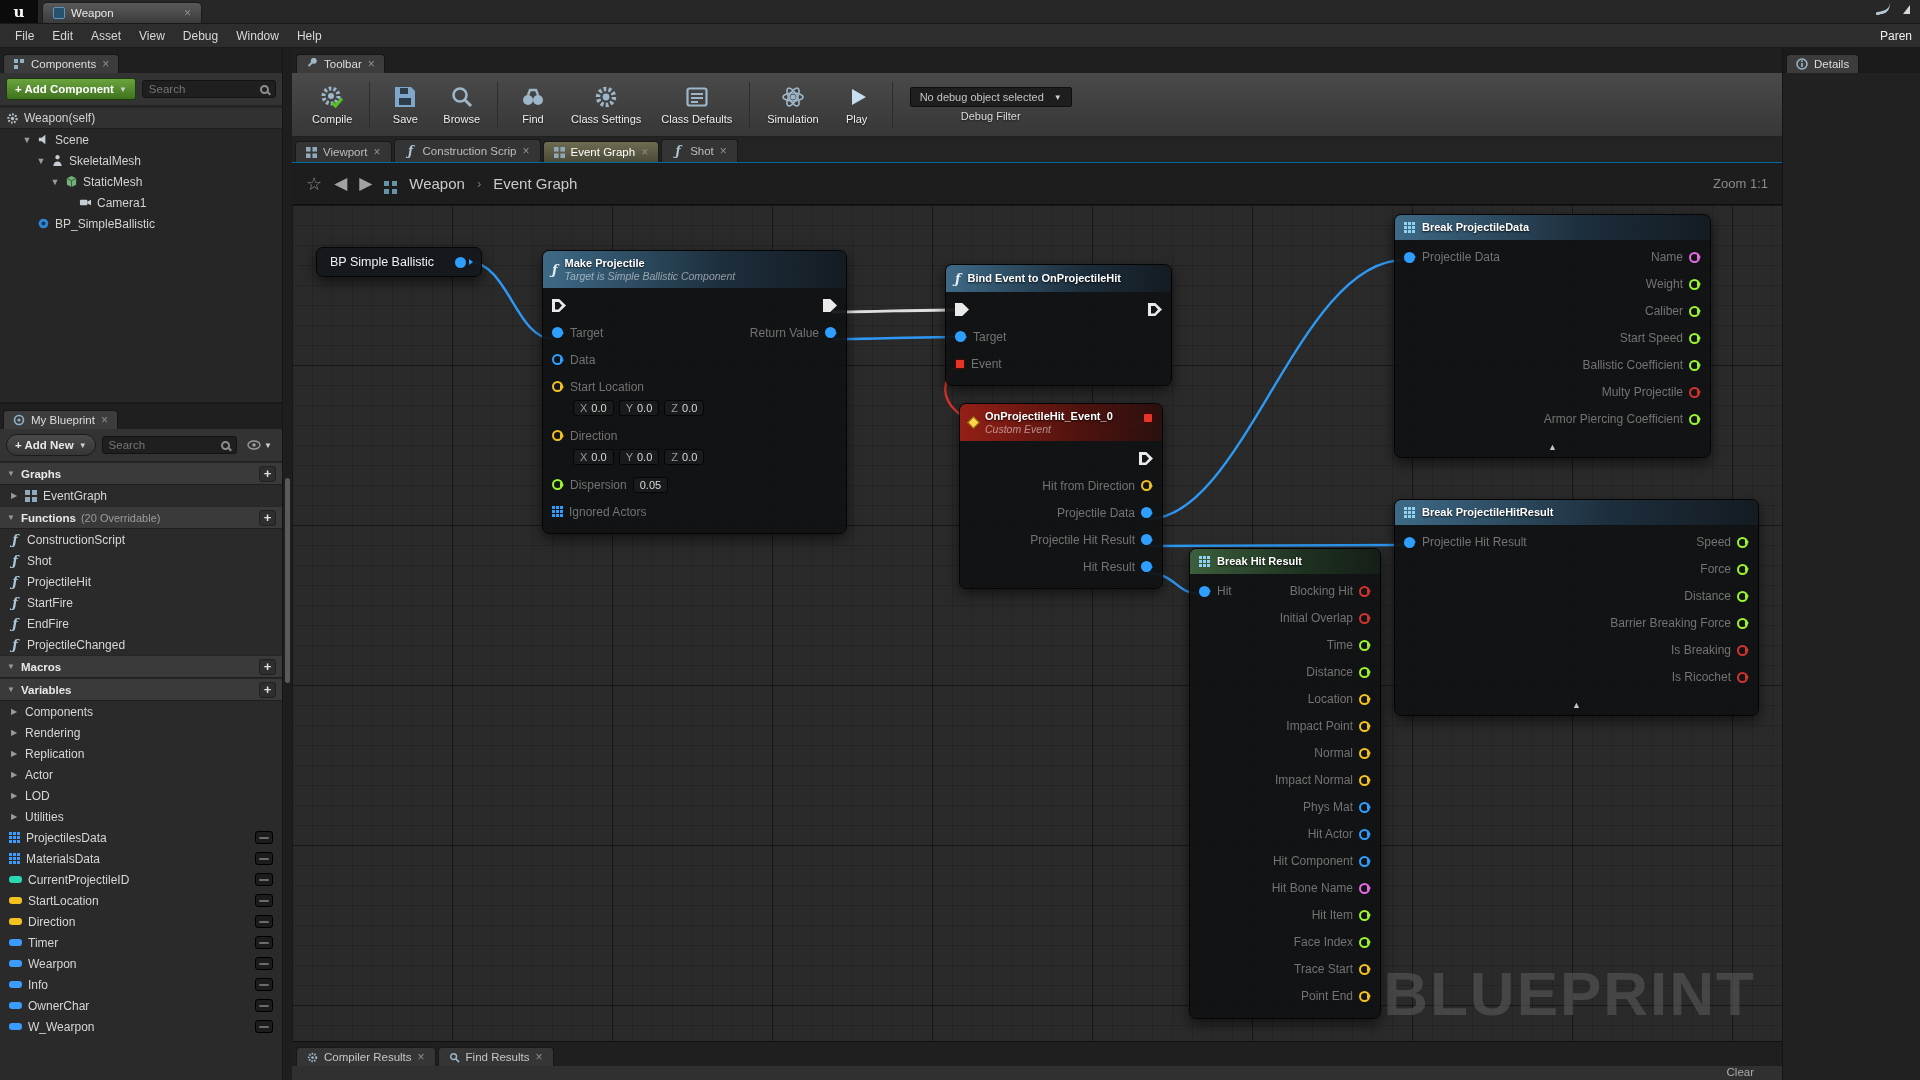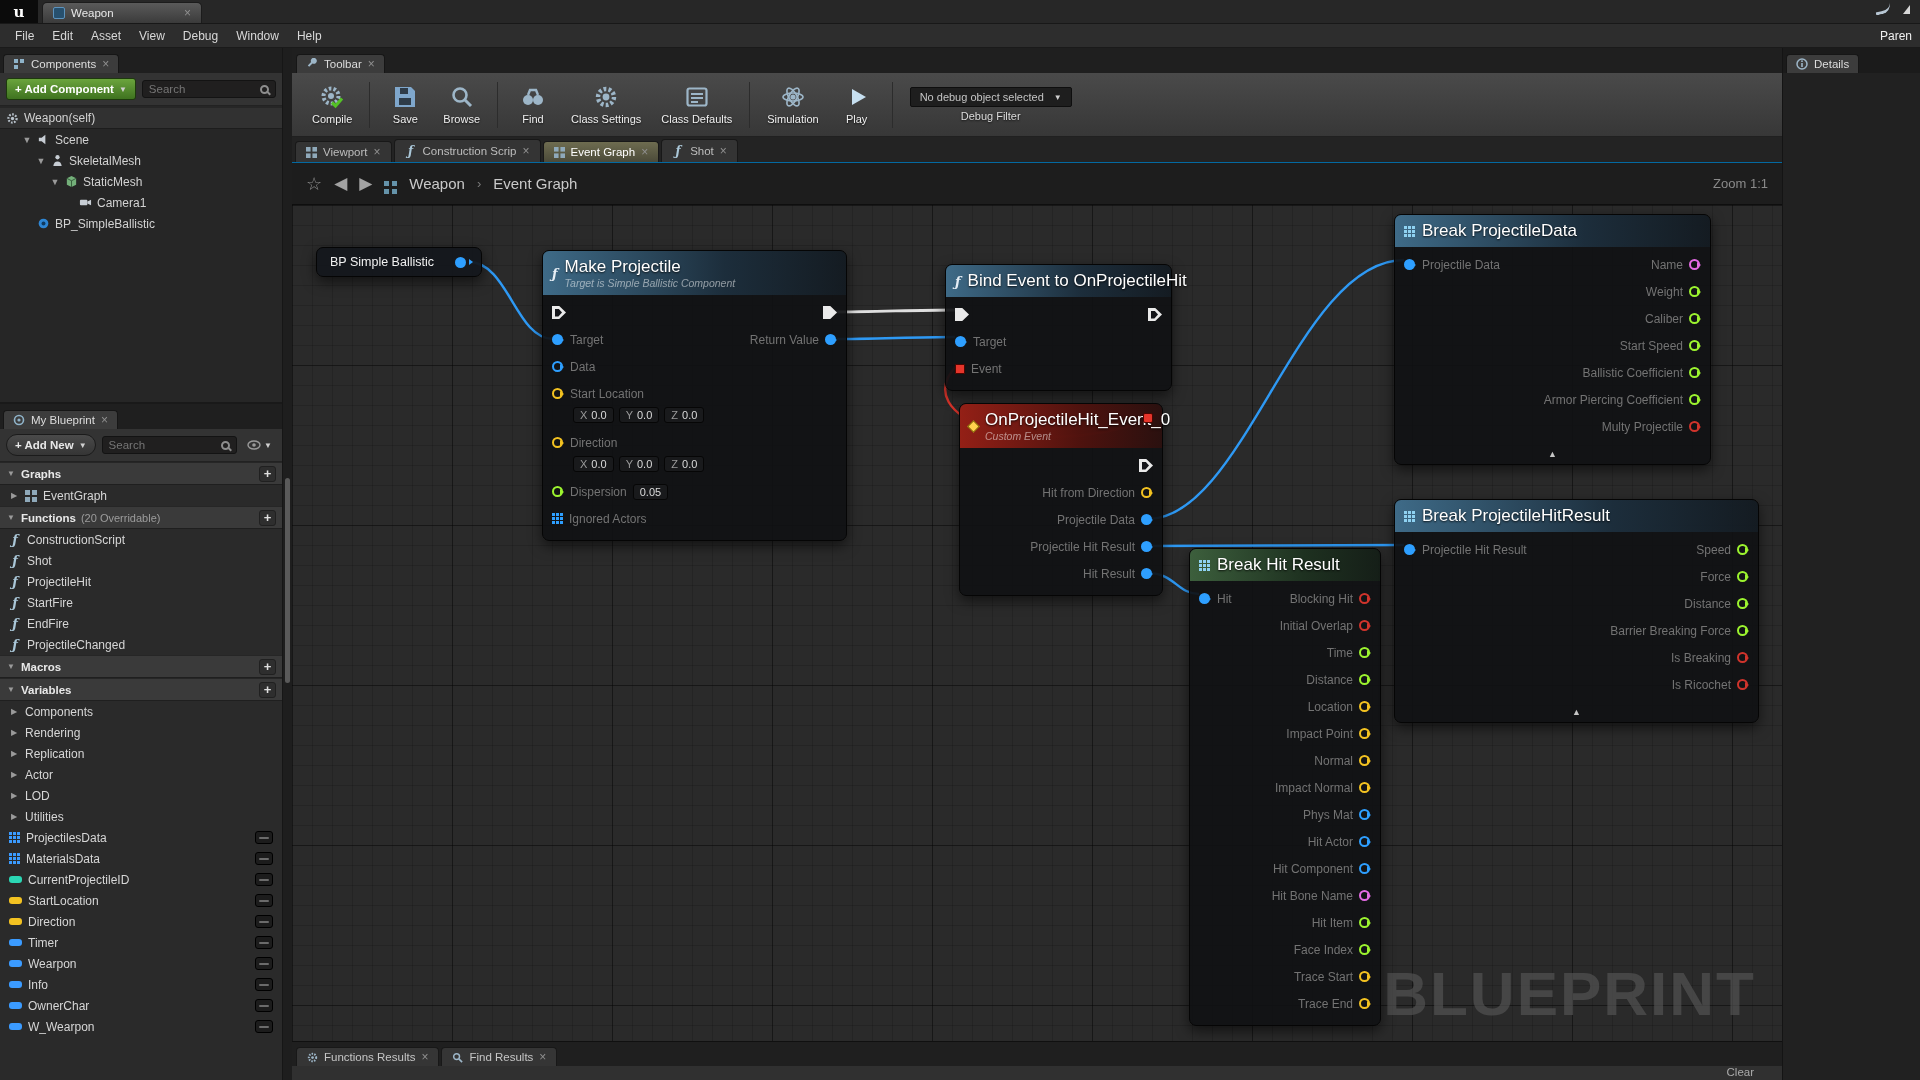--- a/index.html
+++ b/index.html
@@ -95,21 +95,21 @@
   #wires{position:absolute;inset:0;width:100%;height:100%;z-index:1}
   .watermark{position:absolute;right:26px;bottom:12px;font-size:62px;font-weight:bold;letter-spacing:2px;color:#585858;opacity:.62;z-index:0}
 
   .node{position:absolute;background:rgba(16,17,19,.93);border:1px solid #050505;border-radius:7px;box-shadow:0 5px 13px rgba(0,0,0,.55);color:#dcdcdc;z-index:2}
   .node-var{display:flex;align-items:center;height:30px;padding:0 8px 0 13px;gap:8px;background:rgba(20,23,28,.95)}
   .node-var .vtitle{font-size:12.5px;color:#f0f0f0;white-space:nowrap}
   .node-header{padding:6px 9px;border-radius:6px 6px 0 0;display:flex;align-items:center;gap:7px;position:relative}
   .header-blue{background:linear-gradient(90deg,rgba(64,110,140,.96),rgba(30,50,66,.85) 60%,rgba(22,34,44,.55))}
   .header-red{background:linear-gradient(90deg,rgba(153,32,22,.96),rgba(88,18,13,.85) 60%,rgba(62,14,10,.55))}
   .header-green{background:linear-gradient(90deg,rgba(62,98,62,.96),rgba(32,54,34,.85) 60%,rgba(24,40,26,.55))}
-  .nh-title{font-weight:normal;font-size:17px;color:#fff;text-shadow:0 1px 2px rgba(0,0,0,.85);line-height:1.18;white-space:nowrap}
+  .nh-title{font-weight:bold;font-size:11px;color:#fff;text-shadow:0 1px 2px rgba(0,0,0,.85);line-height:1.18;white-space:nowrap}
   .nh-sub{font-style:italic;font-size:10.5px;color:rgba(255,255,255,.5);line-height:1.15;white-space:nowrap}
   .hicon-f{color:#e6eef5;font-size:13px;font-style:italic;font-family:"DejaVu Serif",serif;font-weight:bold;flex:none}
   .hicon-diamond{width:9px;height:9px;background:#ffd34d;transform:rotate(45deg);flex:none;border:1px solid #7a5c00}
   .hicon-grid{width:11px;height:11px;position:relative;flex:none}
   .hicon-grid i{position:absolute;width:3px;height:3px;background:#8fd2f2;box-shadow:4px 0 #8fd2f2,8px 0 #8fd2f2,0 4px #8fd2f2,4px 4px #8fd2f2,8px 4px #8fd2f2,0 8px #8fd2f2,4px 8px #8fd2f2,8px 8px #8fd2f2}
   .hdelegate{position:absolute;right:9px;top:9px;width:10px;height:10px;background:#e5352b;border:1px solid #4d0500;border-radius:2px}
   .nbody{padding:4px 0 8px}
   .prow{display:flex;align-items:center;min-height:27px;padding:0 9px;gap:8px}
   .pg{display:flex;align-items:center;gap:6px;min-width:0}
   .pg.right{margin-left:auto}
@@ -955,21 +955,21 @@
                 <span class="pg right">
                   <span class="plabel">Trace Start</span>
                   <span class="pg" style="gap: 0px;">
                     <span class="pin hollow" style="--c: #f3c221;"></span>
                     <span class="wedge" style="--c: #f3c221;"></span>
                   </span>
                 </span>
               </div>
               <div class="prow">
                 <span class="pg right">
-                  <span class="plabel">Trace End</span>
+                  <span class="plabel">Point End</span>
                   <span class="pg" style="gap: 0px;">
                     <span class="pin hollow" style="--c: #f3c221;"></span>
                     <span class="wedge" style="--c: #f3c221;"></span>
                   </span>
                 </span>
               </div>
             </div>
           </div>
           <div class="node" style="left: 1102px; top: 9px; width: 317px;">
             <div class="node-header header-blue">
@@ -1028,33 +1028,33 @@
                 <span class="pg right">
                   <span class="plabel">Ballistic Coefficient</span>
                   <span class="pg" style="gap: 0px;">
                     <span class="pin hollow" style="--c: #9cf42f;"></span>
                     <span class="wedge" style="--c: #9cf42f;"></span>
                   </span>
                 </span>
               </div>
               <div class="prow">
                 <span class="pg right">
-                  <span class="plabel">Armor Piercing Coefficient</span>
-                  <span class="pg" style="gap: 0px;">
-                    <span class="pin hollow" style="--c: #9cf42f;"></span>
-                    <span class="wedge" style="--c: #9cf42f;"></span>
-                  </span>
-                </span>
-              </div>
-              <div class="prow">
-                <span class="pg right">
                   <span class="plabel">Multy Projectile</span>
                   <span class="pg" style="gap: 0px;">
                     <span class="pin hollow" style="--c: #d0342c;"></span>
                     <span class="wedge" style="--c: #d0342c;"></span>
+                  </span>
+                </span>
+              </div>
+              <div class="prow">
+                <span class="pg right">
+                  <span class="plabel">Armor Piercing Coefficient</span>
+                  <span class="pg" style="gap: 0px;">
+                    <span class="pin hollow" style="--c: #9cf42f;"></span>
+                    <span class="wedge" style="--c: #9cf42f;"></span>
                   </span>
                 </span>
               </div>
             </div>
             <div class="node-footer">▲</div>
           </div>
           <div class="node" style="left: 1102px; top: 294px; width: 365px;">
             <div class="node-header header-blue">
               <span class="hicon-grid">
                 <i></i>
@@ -1131,21 +1131,21 @@
         </div>
 
       <div class="bottomtabs" id="bottomtabs">
           <div class="btab">
             <span style="width: 11px; height: 11px; display: inline-flex;">
               <svg viewBox="0 0 12 12">
                 <circle cx="6" cy="6" r="4" fill="none" stroke="#9db6c8" stroke-width="2.2" stroke-dasharray="1.6 1.3"></circle>
                 <circle cx="6" cy="6" r="1.5" fill="#9db6c8"></circle>
               </svg>
             </span>
-            <span>Functions Results</span>
+            <span>Compiler Results</span>
             <span class="tabx">×</span>
           </div>
           <div class="btab">
             <span style="width: 11px; height: 11px; display: inline-flex;">
               <svg viewBox="0 0 12 12">
                 <circle cx="5" cy="5" r="3.2" fill="none" stroke="#9db6c8" stroke-width="1.6"></circle>
                 <path d="M7.5 7.5L11 11" stroke="#9db6c8" stroke-width="1.8"></path>
               </svg>
             </span>
             <span>Find Results</span>

